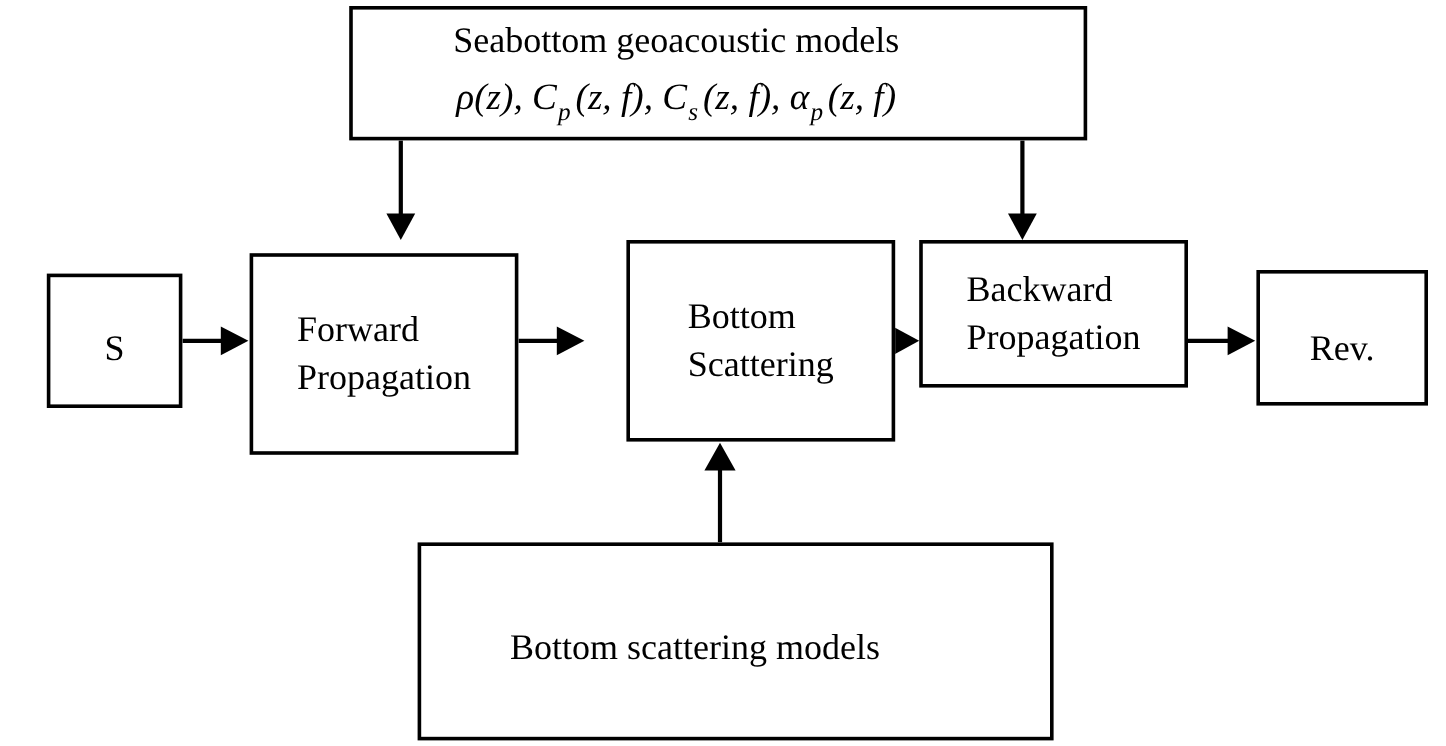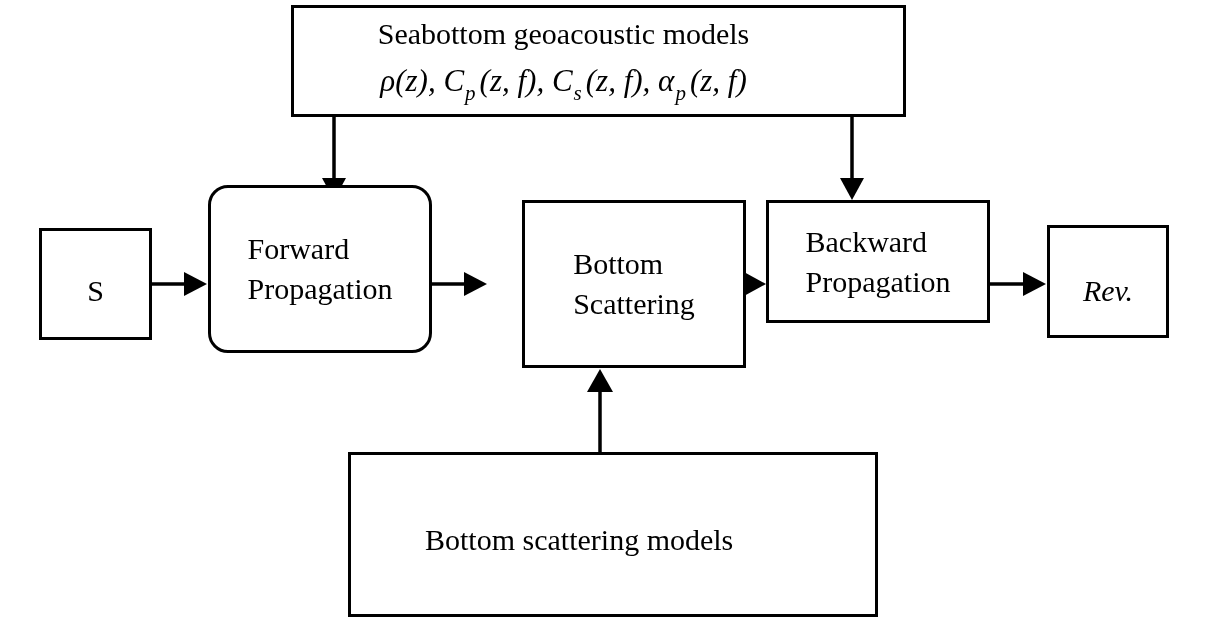--- a/index.html
+++ b/index.html
@@ -40,24 +40,24 @@
     position: absolute;
     box-sizing: border-box;
     border: 3px solid var(--ink);
     background: var(--bg);
     display: flex;
     align-items: center;
     justify-content: center;
   }
   .top-box   { left: 291px; top: 5px;   width: 615px; height: 112px; flex-direction: column; justify-content: flex-start; padding: 4px 70px 0 0; }
   .s-box     { left: 39px;  top: 228px; width: 113px; height: 112px; padding-top: 14px; }
-  .forward-box  { left: 208px; top: 185px; width: 224px; height: 168px; border-radius: 20px; }
+  .forward-box  { left: 208px; top: 211px; width: 224px; height: 168px; }
   .scatter-box  { left: 488px; top: 200px; width: 224px; height: 168px; margin-left: 34px; }
   .backward-box { left: 766px; top: 200px; width: 224px; height: 123px; }
-  .rev-box   { left: 1047px; top: 225px; width: 122px; height: 113px; padding-top: 18px; font-style: italic; }
+  .rev-box   { left: 1047px; top: 225px; width: 143px; height: 113px; padding-top: 18px; }
   .bottom-box { left: 348px; top: 452px; width: 530px; height: 165px; align-items: center; justify-content: flex-start; padding: 10px 0 0 74px; }
 
   .label {
     font-size: 30px;
     line-height: 40px;
     text-align: left;
     white-space: nowrap;
   }
   .single {
     font-size: 30px;

